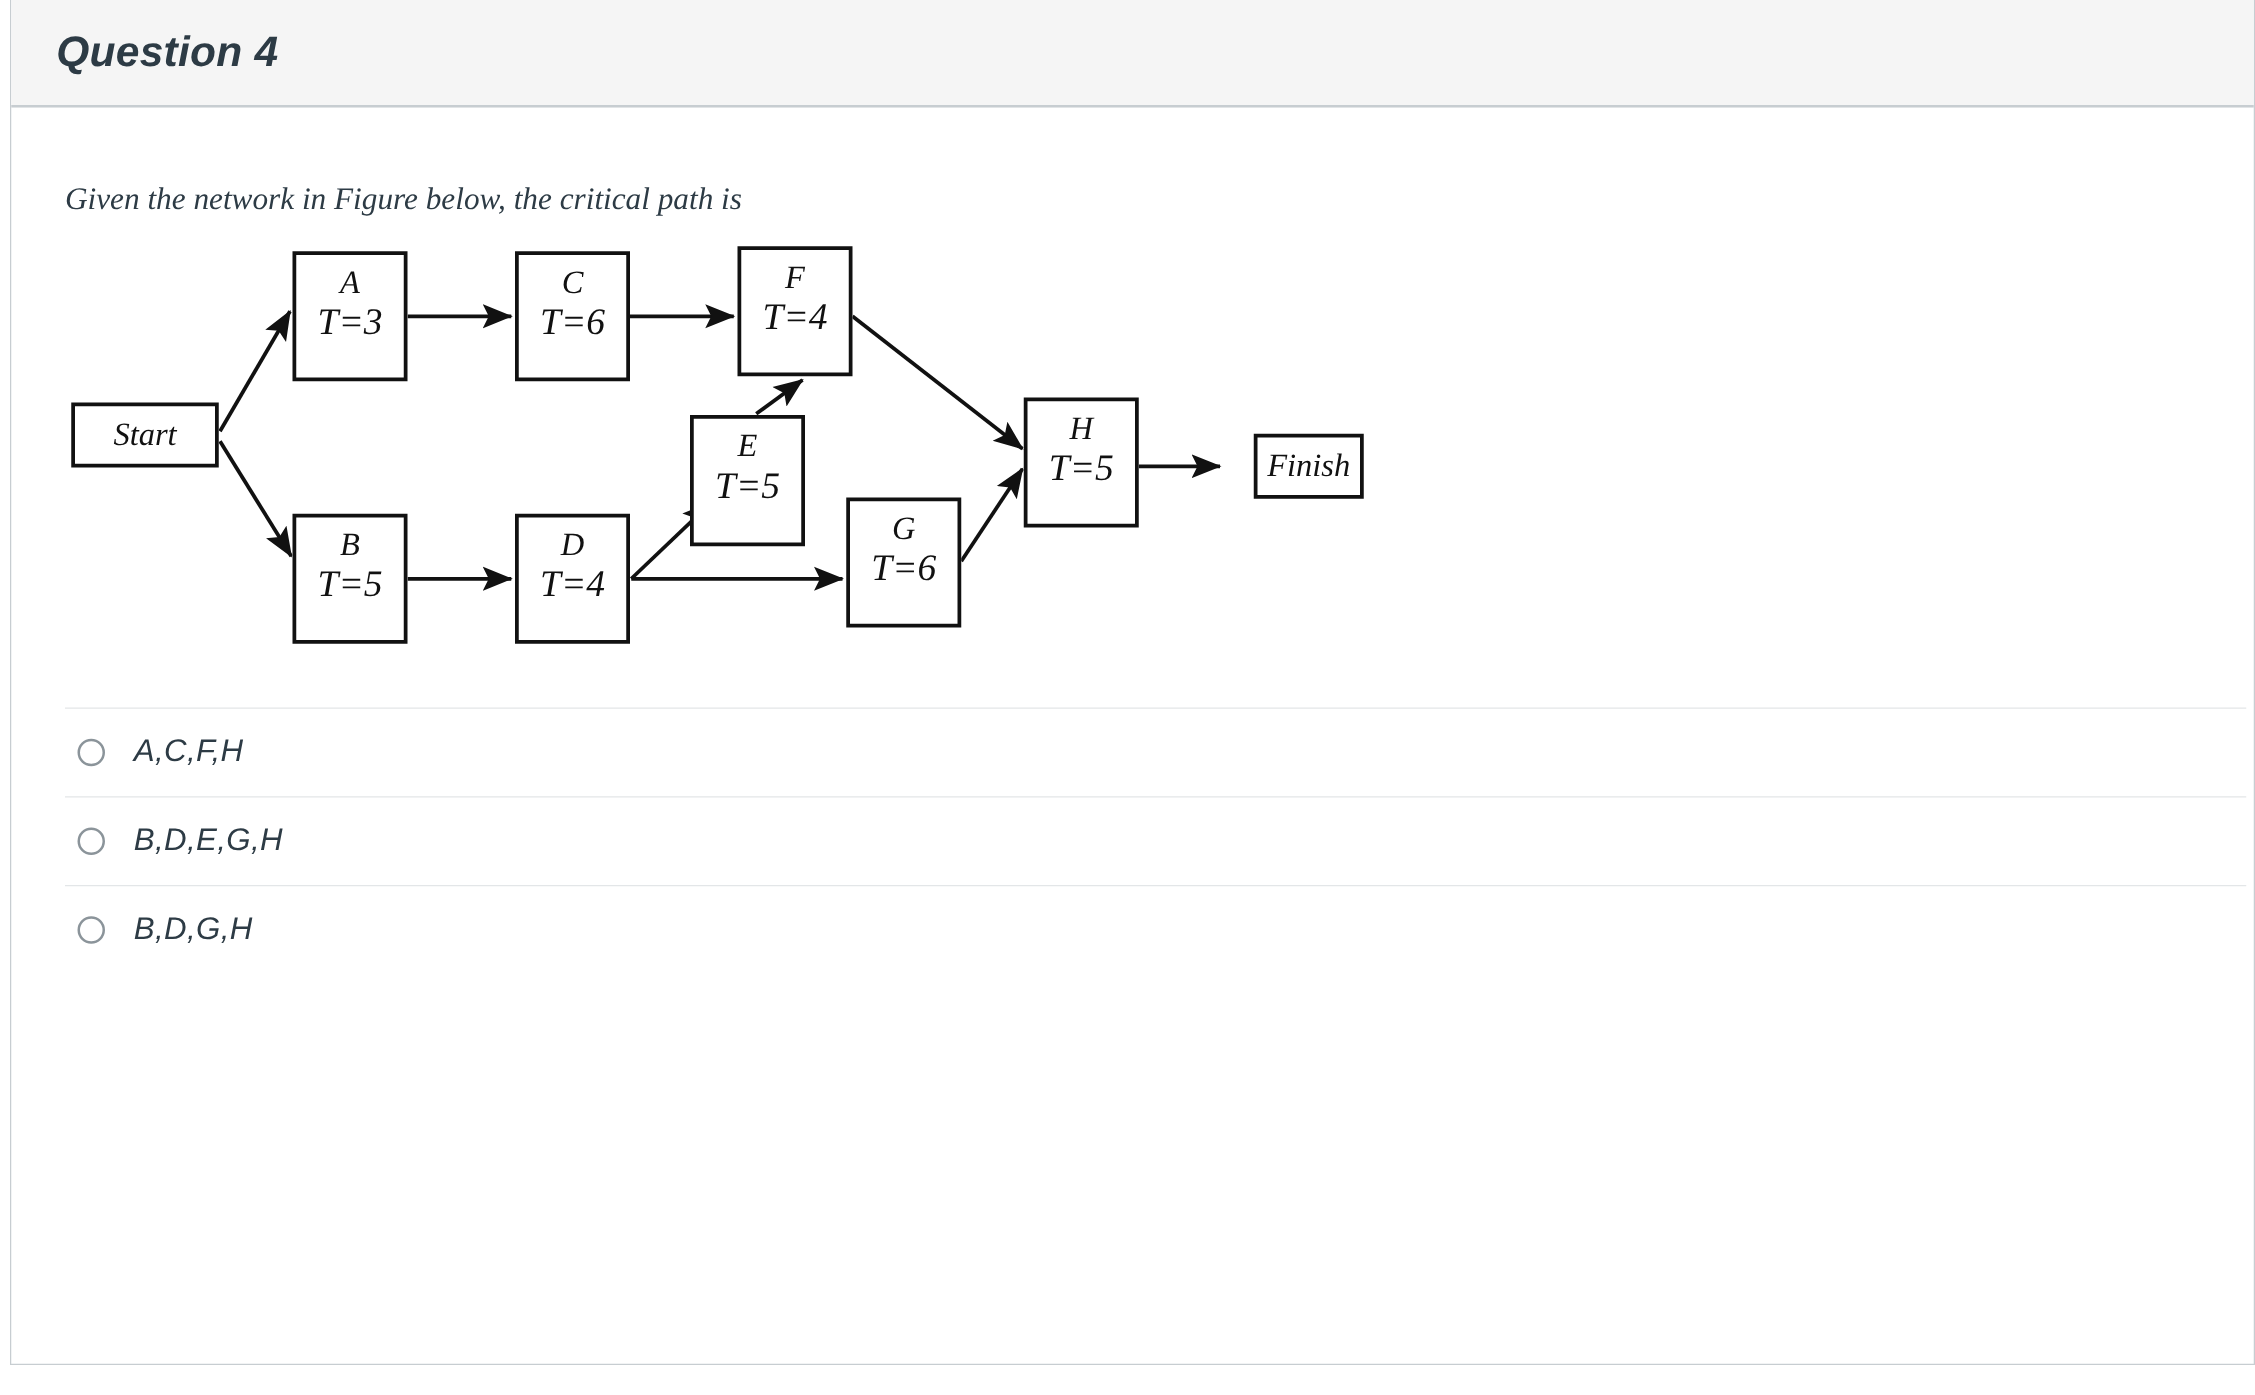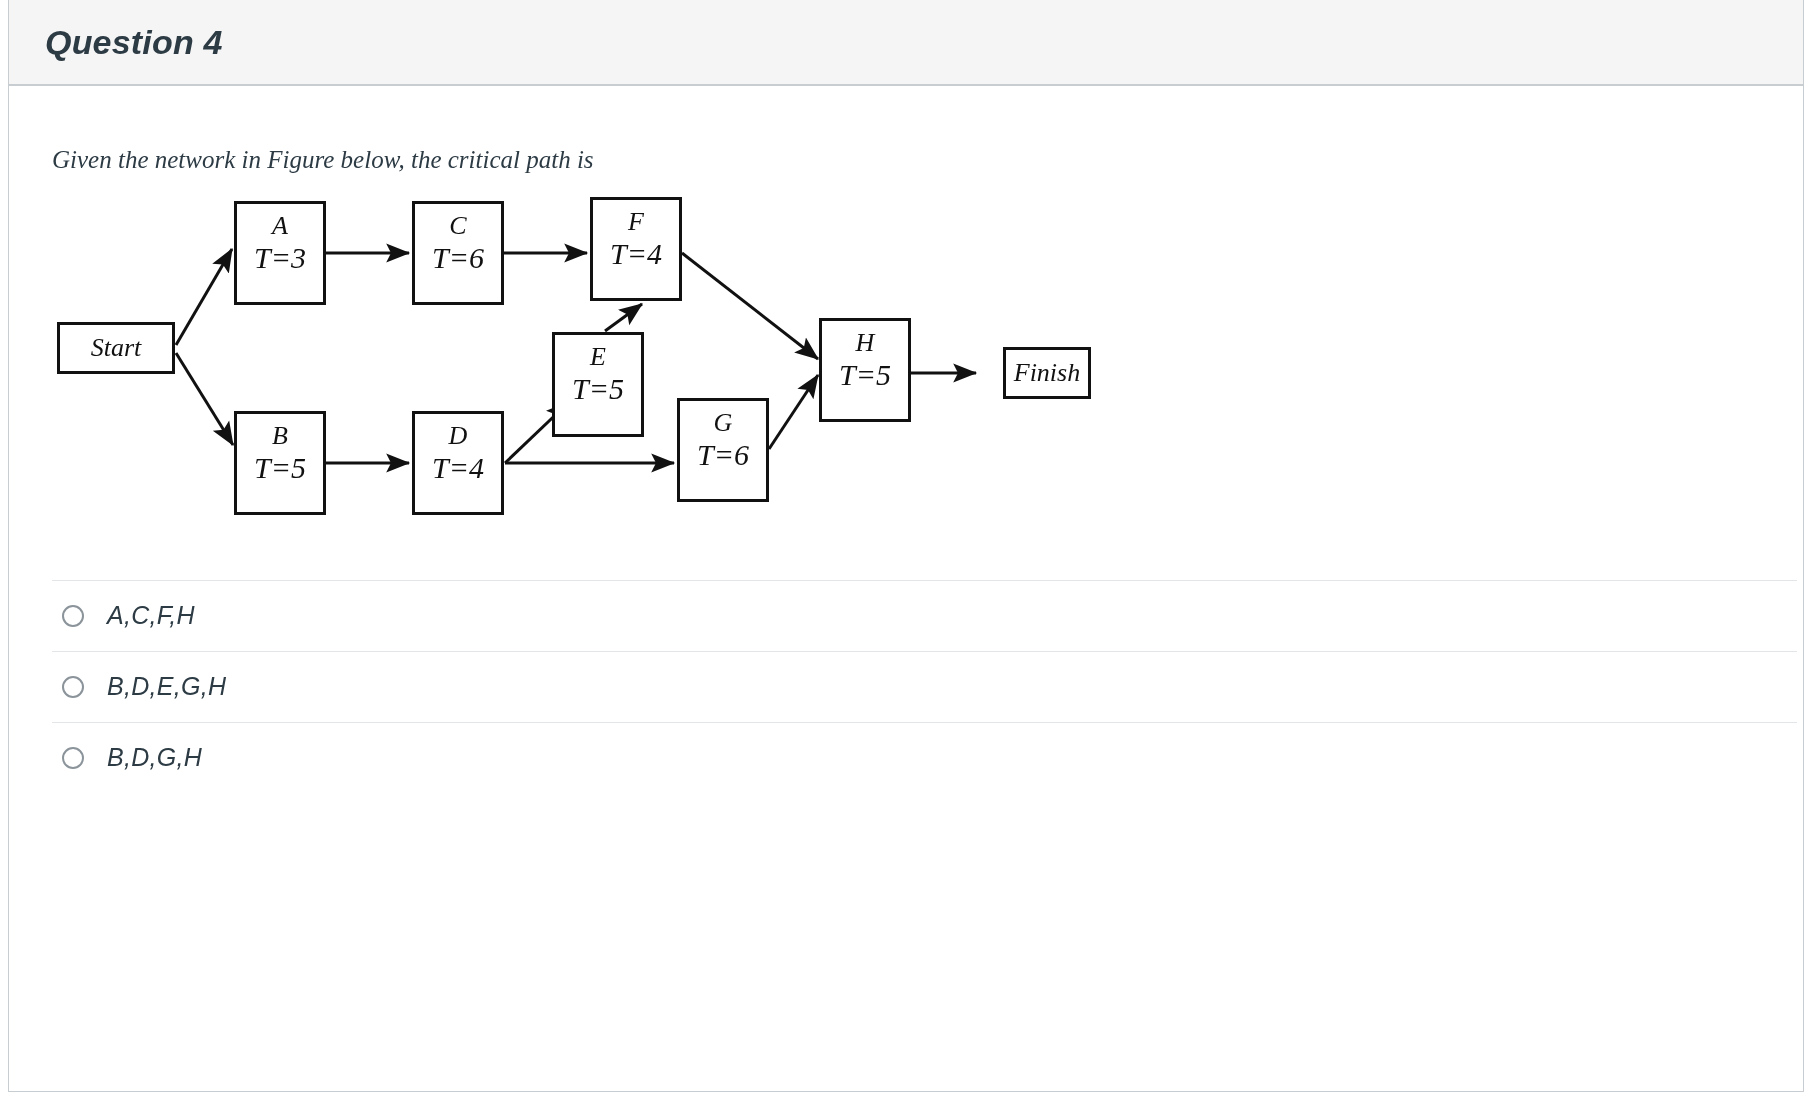--- a/index.html
+++ b/index.html
@@ -87,21 +87,21 @@
     margin-top: 2px;
   }
   .node-box.terminal {
     justify-content: center;
   }
   .node-box.terminal .nm {
     margin-top: 0;
   }
   
   .options {
-    margin-top: 48px;
+    margin-top: 34px;
     border-top: 1px solid #e3e6e8;
     margin-left: 43px;
     margin-right: 6px;
   }
   .option-row {
     display: flex;
     align-items: center;
     height: 70px;
     border-bottom: 1px solid #e3e6e8;
     padding-left: 10px;

